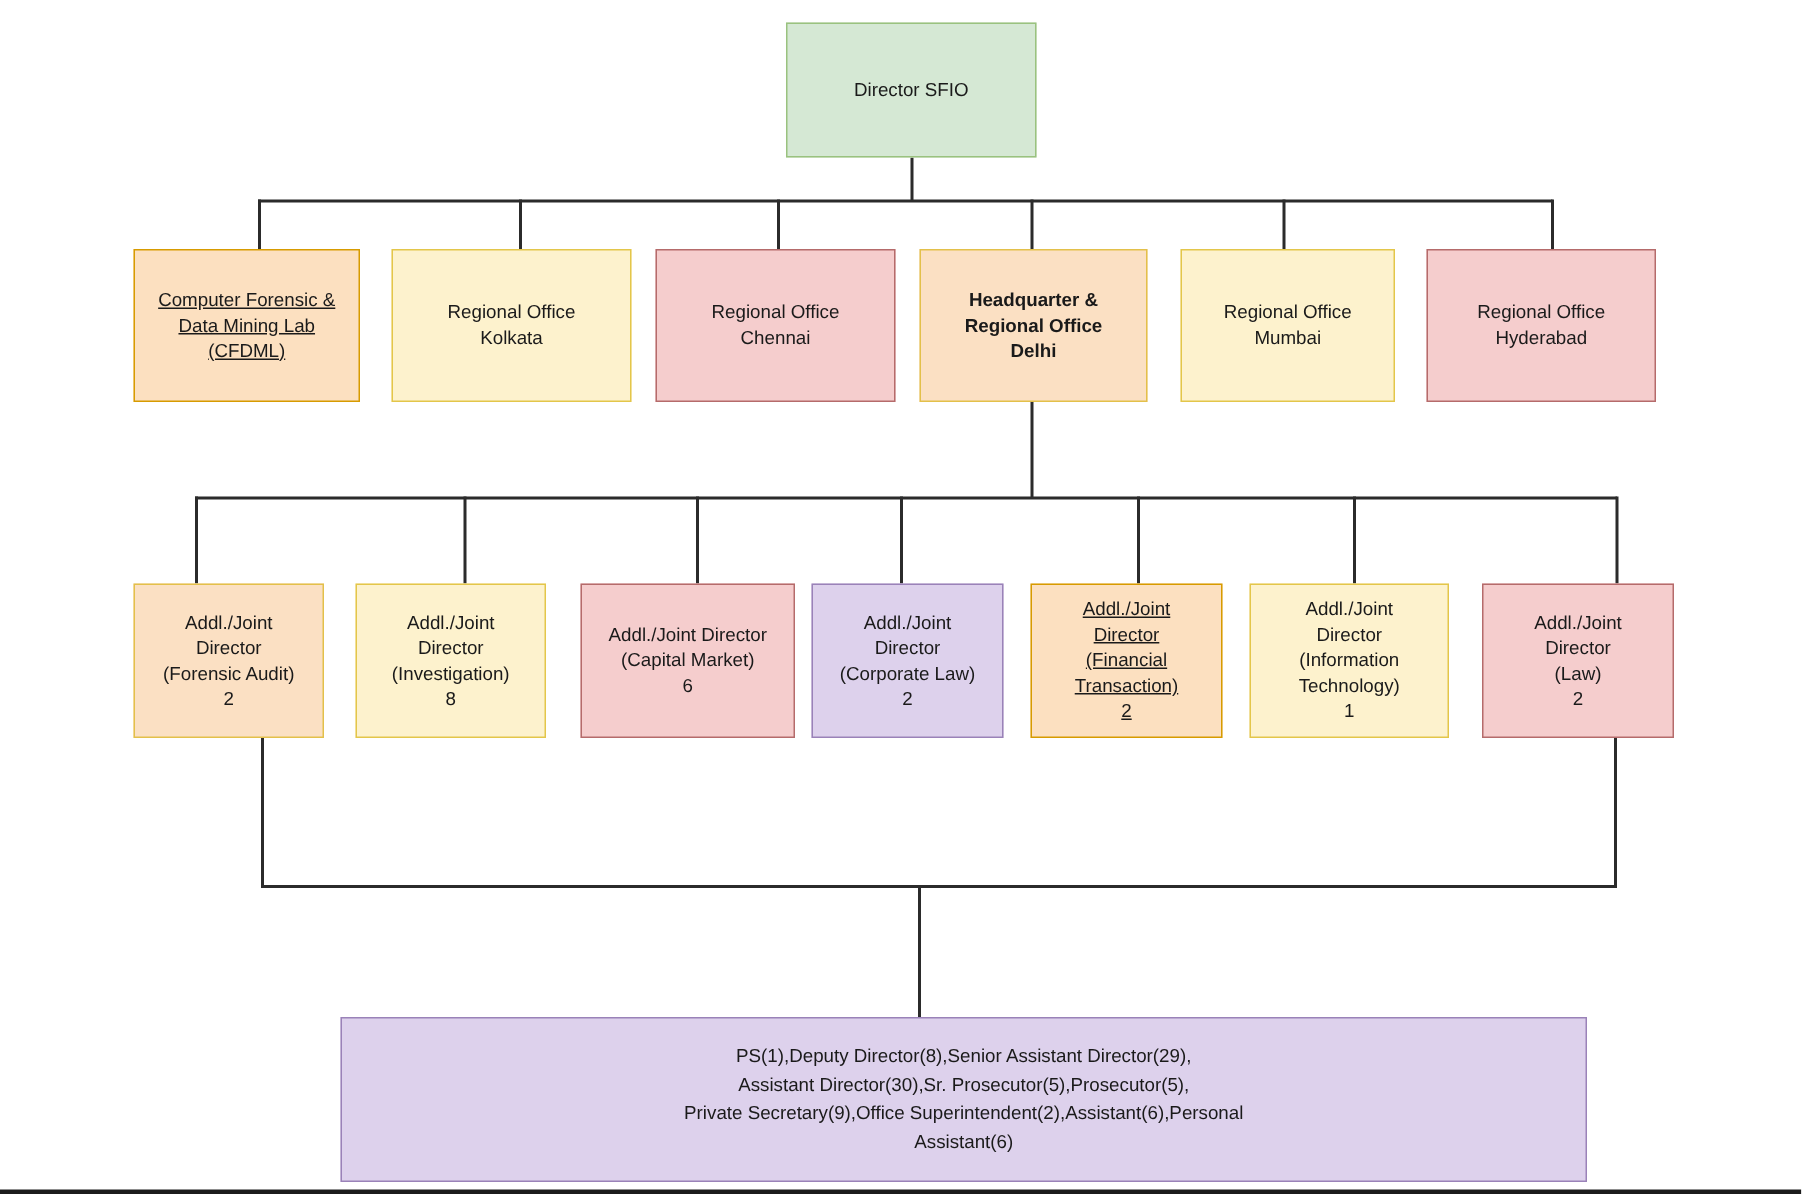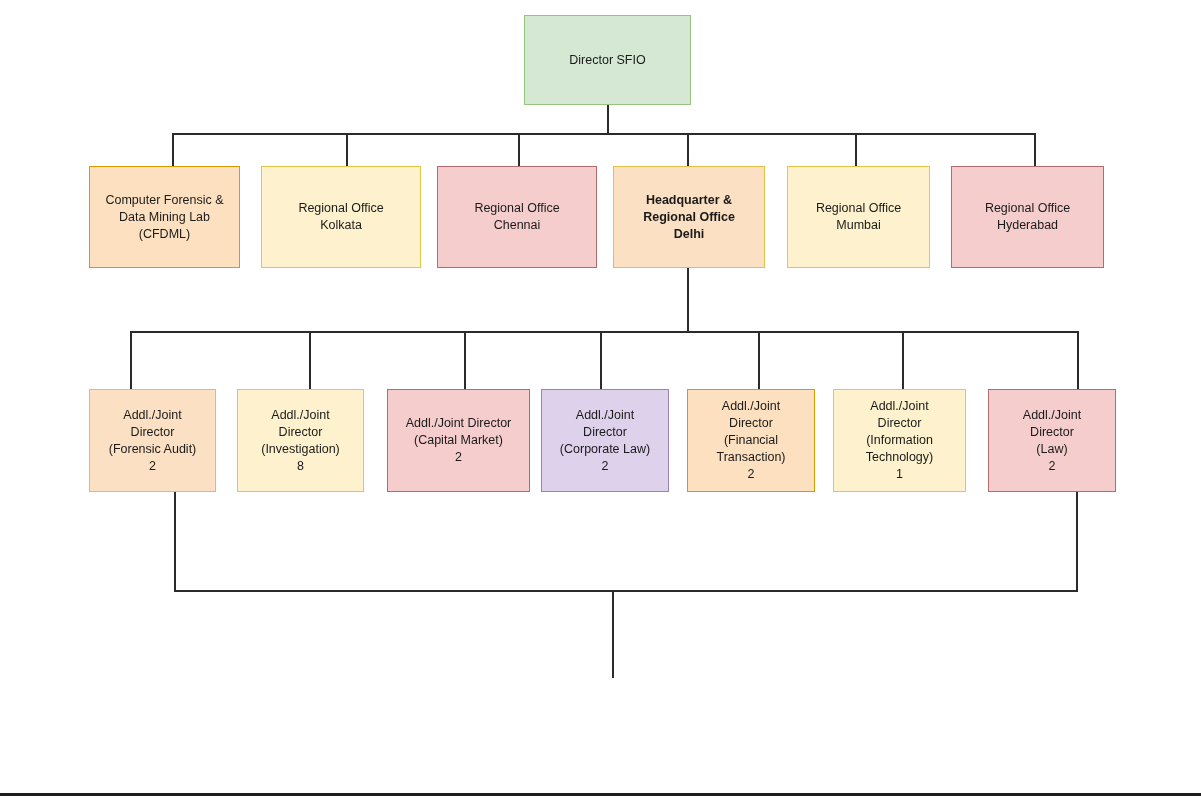--- a/index.html
+++ b/index.html
@@ -36,21 +36,21 @@
     white-space: pre-line;
   }
   .node .node-text {
     display: block;
     width: 100%;
     white-space: pre-line;
   }
 
   
   .c-green  { background: #d5e8d4; border-color: #9ac27f; }
-  .c-peach  { background: #fce0c0; border-color: #d79b00; }
+  .c-peach  { background: #fce0c0; border-color: #d79b00; text-decoration: underline; }
   .c-peach2 { background: #fbe0c3; border-color: #e3c04a; }
   .c-yellow { background: #fdf2cd; border-color: #e3c64a; }
   .c-pink   { background: #f5cdcd; border-color: #b56b6b; }
   .c-purple { background: #ddd1ec; border-color: #9a82b8; }
   .c-purple-wide { background: #ddd1ec; border-color: #9a82b8; }
 
   
   .line {
     position: absolute;
     background: #2b2b2b;
@@ -144,21 +144,21 @@
   <div class="node c-yellow" style="left:237px; top:389px; width:127px; height:103px;">
     <span class="node-text">Addl./Joint
 Director
 (Investigation)
 8</span>
   </div>
 
   <div class="node c-pink" style="left:387px; top:389px; width:143px; height:103px;">
     <span class="node-text">Addl./Joint Director
 (Capital Market)
-2</span>
+6</span>
   </div>
 
   <div class="node c-purple" style="left:541px; top:389px; width:128px; height:103px;">
     <span class="node-text">Addl./Joint
 Director
 (Corporate Law)
 2</span>
   </div>
 
   <div class="node c-peach" style="left:687px; top:389px; width:128px; height:103px;">
@@ -177,16 +177,22 @@
 1</span>
   </div>
 
   <div class="node c-pink" style="left:988px; top:389px; width:128px; height:103px;">
     <span class="node-text">Addl./Joint
 Director
 (Law)
 2</span>
   </div>
 
+  <div class="node c-purple-wide" style="left:227px; top:678px; width:831px; height:110px; font-size:12.5px; line-height:19px;">
+    <span class="node-text">PS(1),Deputy Director(8),Senior Assistant Director(29),
+Assistant Director(30),Sr. Prosecutor(5),Prosecutor(5),
+Private Secretary(9),Office Superintendent(2),Assistant(6),Personal
+Assistant(6)</span>
+  </div>
 
   <div class="page-rule" style="top:793px;"></div>
 
 </div>
 
 </body></html>

